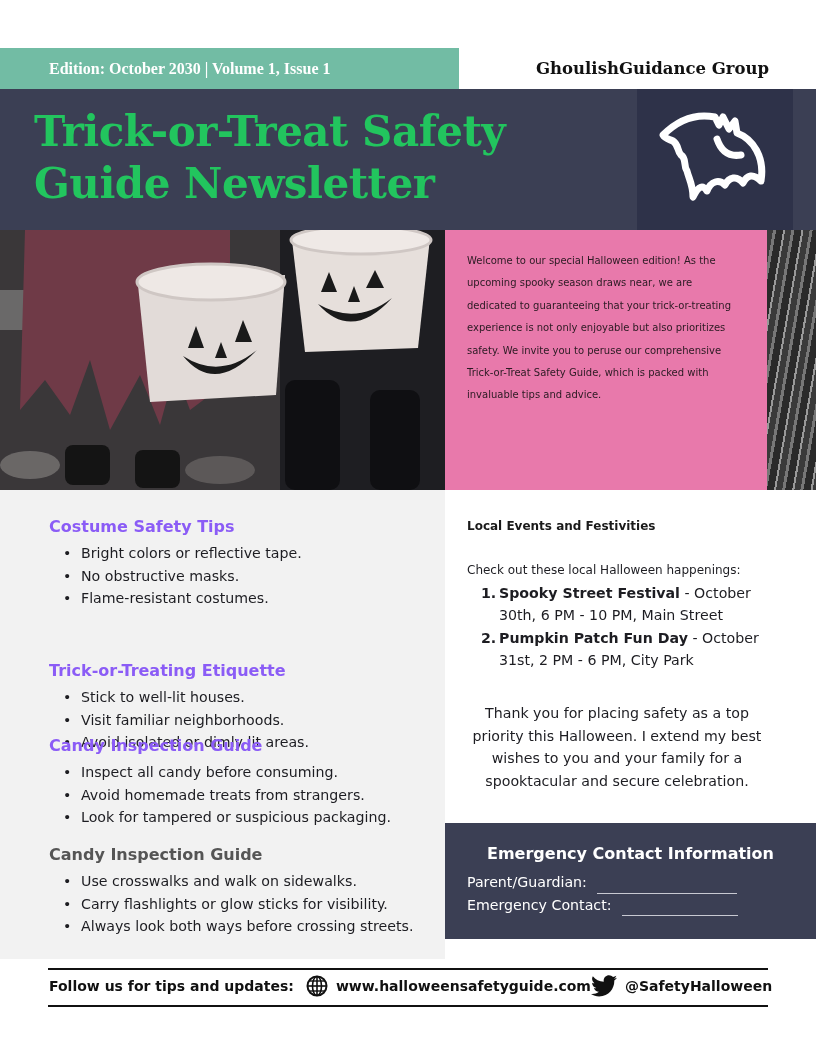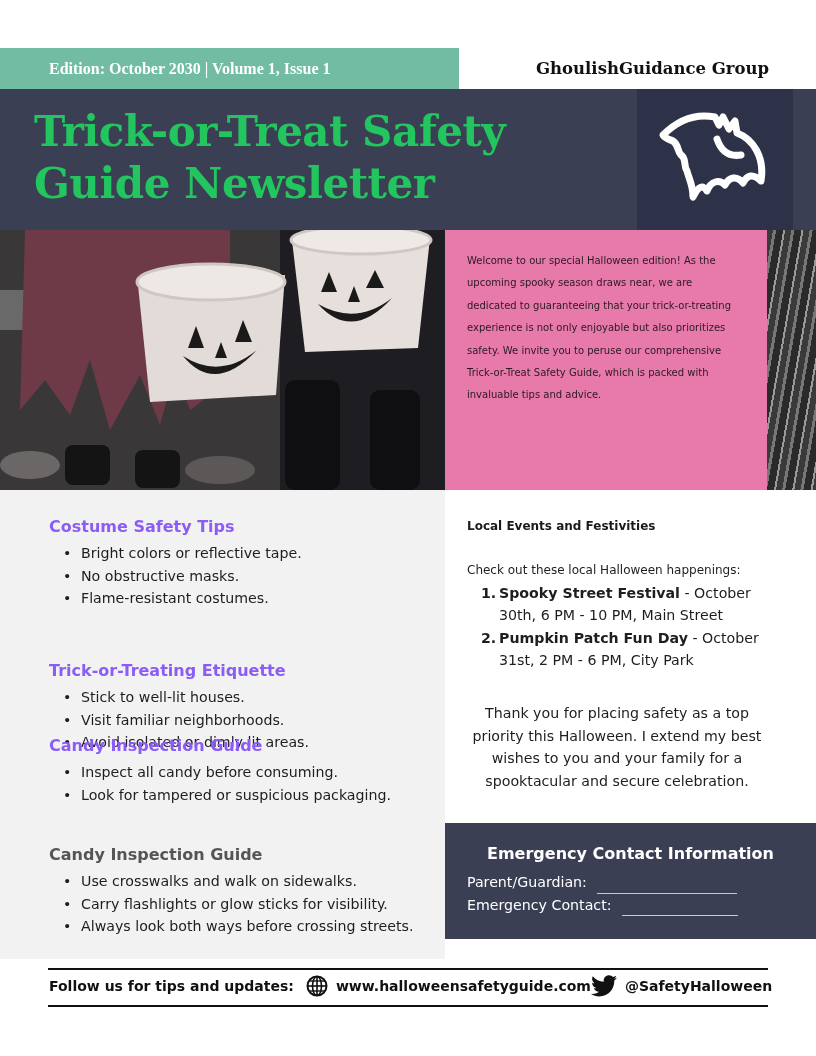--- a/index.html
+++ b/index.html
@@ -125,20 +125,21 @@
     <li>Stick to well-lit houses.</li>
     <li>Visit familiar neighborhoods.</li>
     <li>Avoid isolated or dimly lit areas.</li>
   </ul>
 </div>
 
 <div class="section" style="top:735px;">
   <h3>Candy Inspection Guide</h3>
   <ul>
     <li>Inspect all candy before consuming.</li>
+    <li>Avoid homemade treats from strangers.</li>
     <li>Look for tampered or suspicious packaging.</li>
   </ul>
 </div>
 
 <div class="section" style="top:844px;">
   <h3 class="muted">Candy Inspection Guide</h3>
   <ul>
     <li>Use crosswalks and walk on sidewalks.</li>
     <li>Carry flashlights or glow sticks for visibility.</li>
     <li>Always look both ways before crossing streets.</li>

